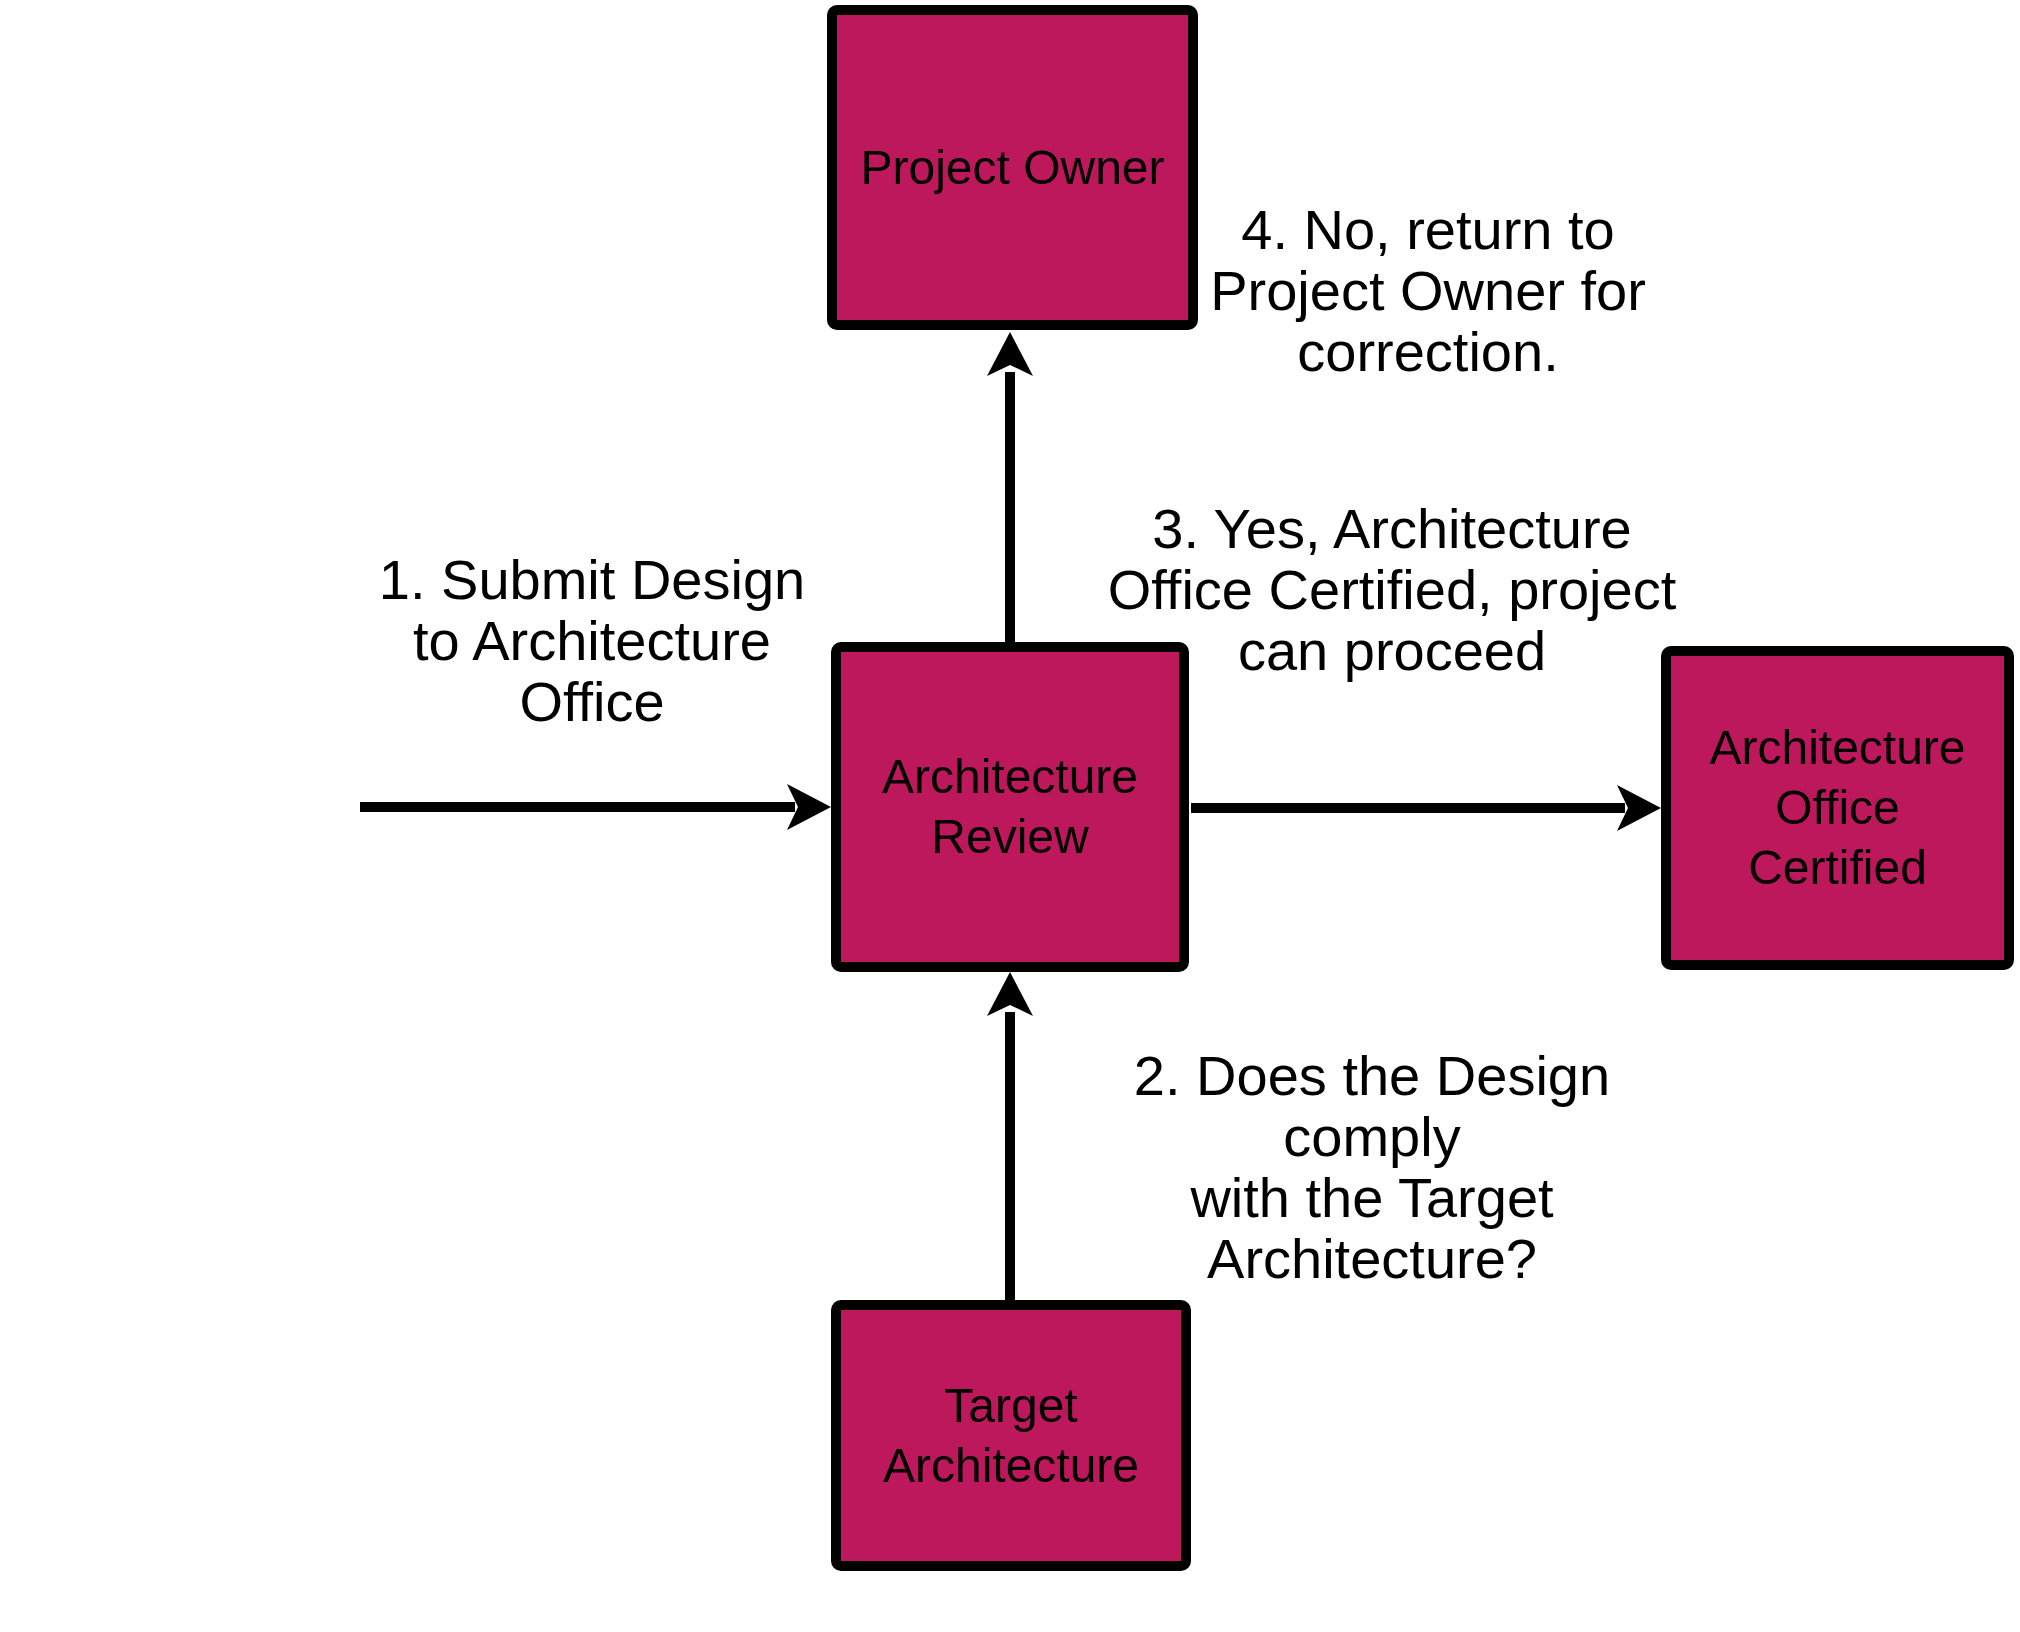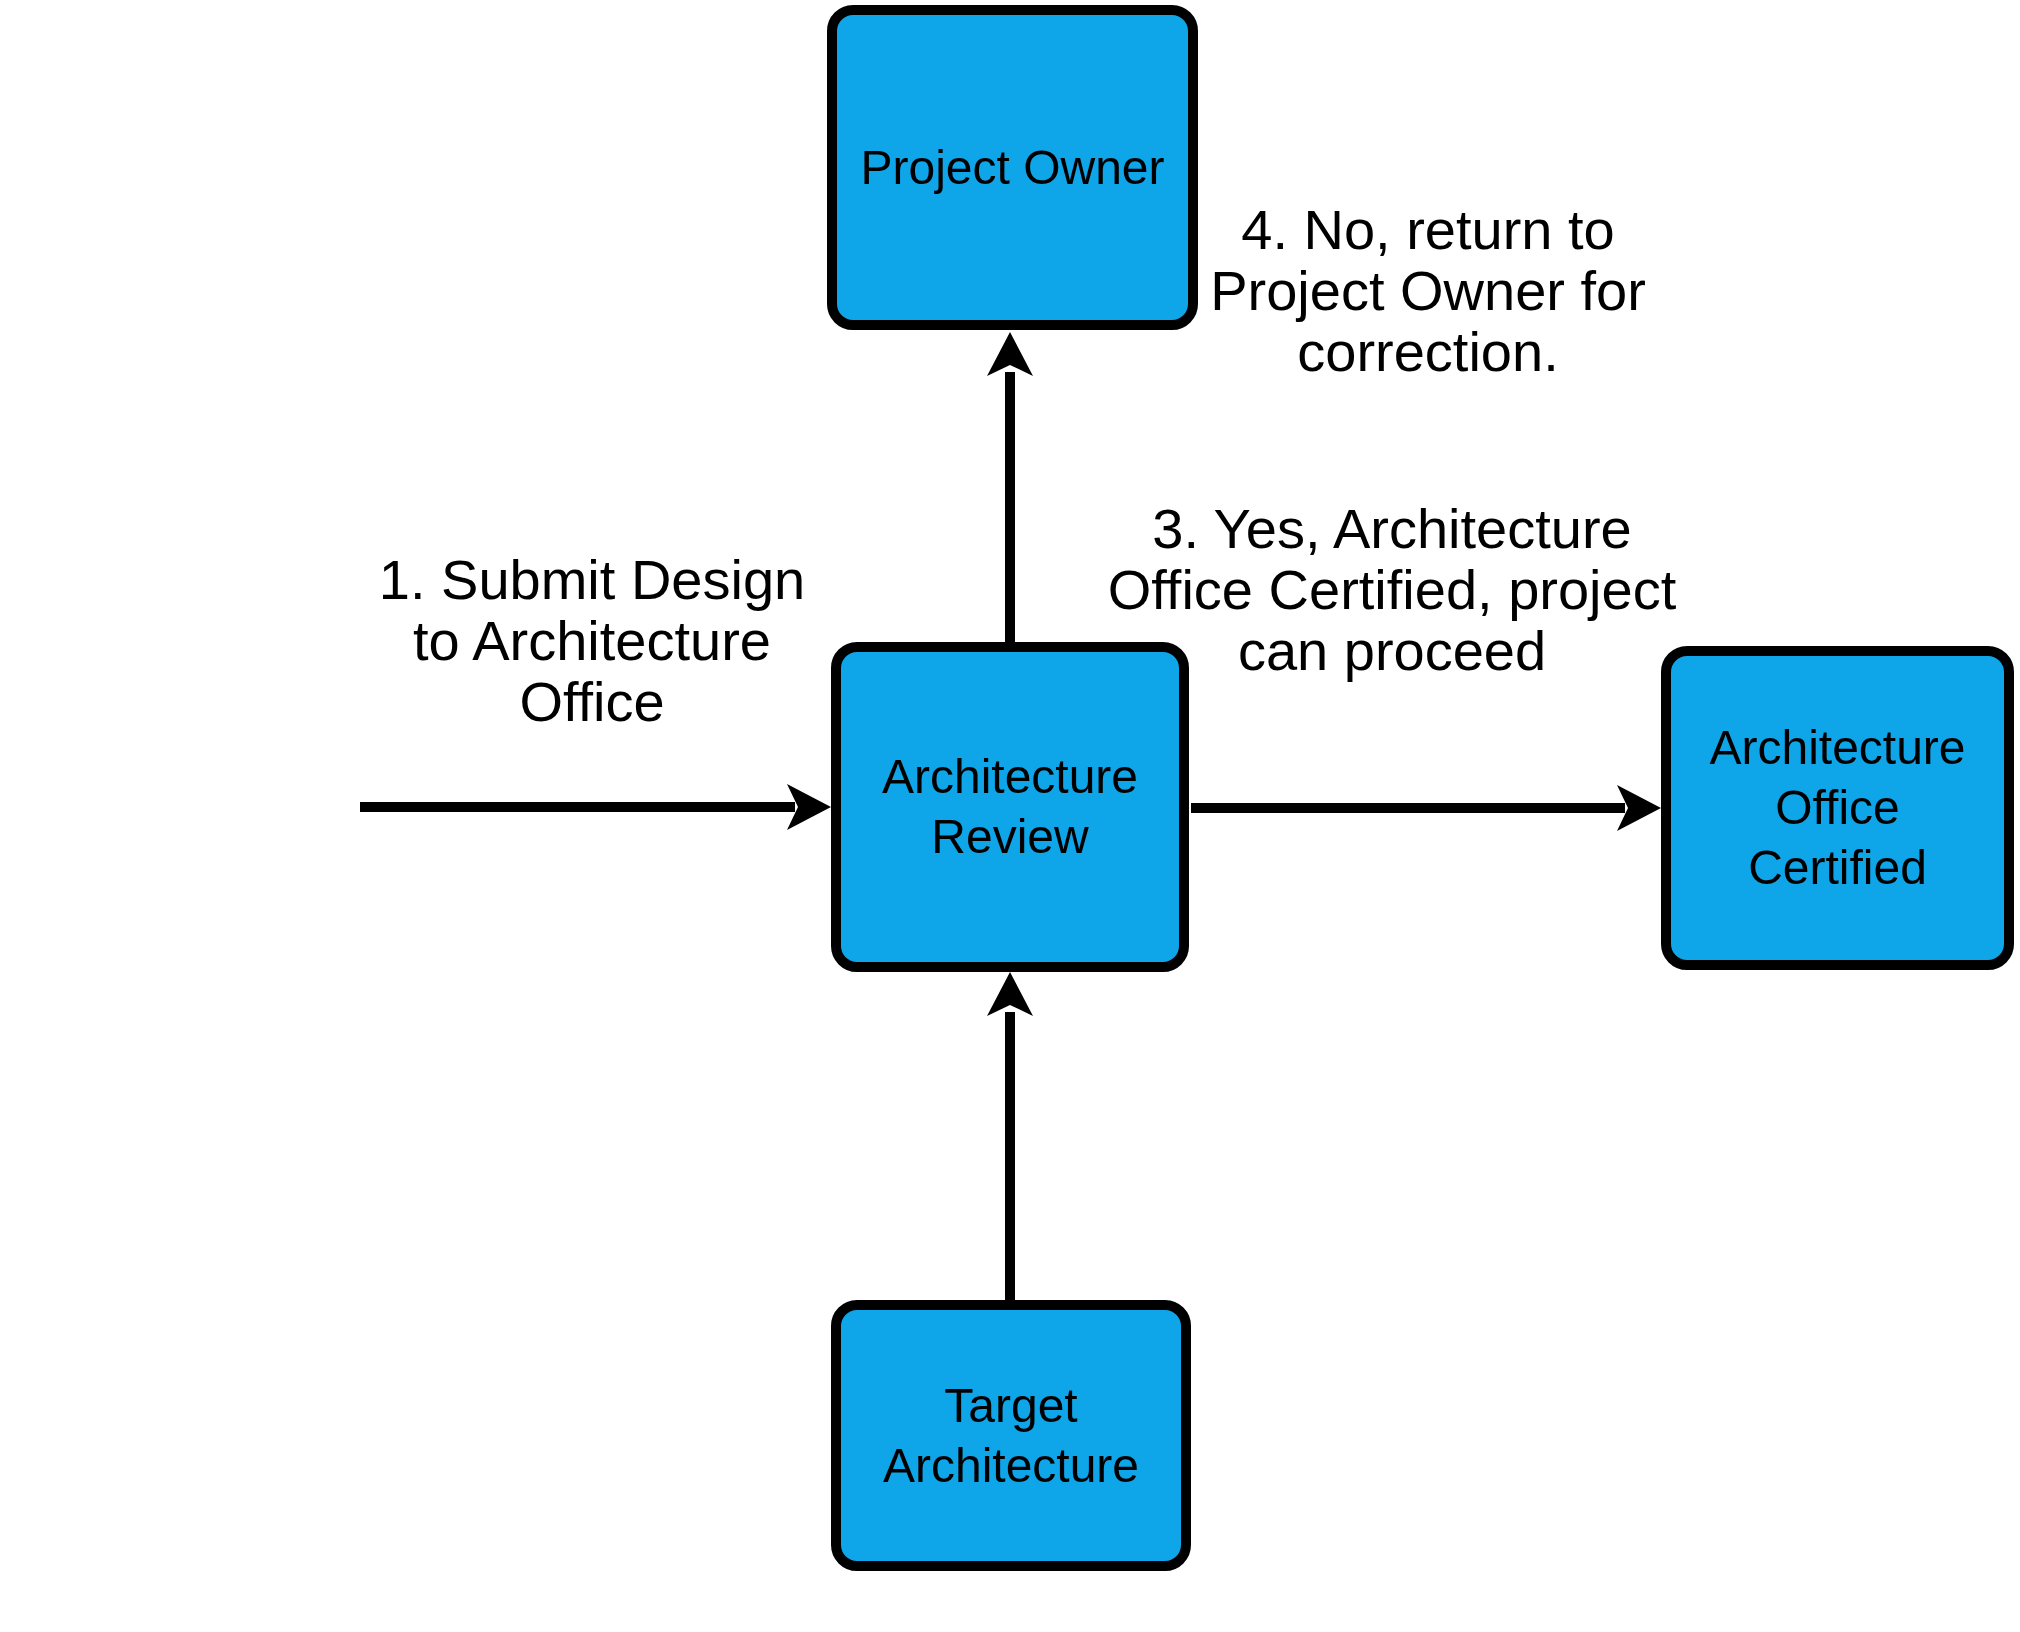--- a/index.html
+++ b/index.html
@@ -13,23 +13,23 @@
     overflow:hidden;
   }
   .edges-svg{
     position:absolute;
     left:0;top:0;
     width:2020px;height:1632px;
   }
   .node{
     position:absolute;
     box-sizing:border-box;
-    background:#0ea5e9;
+    background:#be185d;
     border:10px solid #000000;
-    border-radius:26px;
+    border-radius:10px;
     display:flex;
     align-items:center;
     justify-content:center;
     text-align:center;
     font-size:48px;
     line-height:60px;
     white-space:pre-line;
   }
   .edge-label{
     position:absolute;
@@ -95,20 +95,23 @@
 
   <div class="node n-target-architecture">
     <span>Target
 Architecture</span>
   </div>
 
   <div class="edge-label l-step1">1. Submit Design
 to Architecture
 Office</div>
 
+  <div class="edge-label l-step2">2. Does the Design comply
+with the Target
+Architecture?</div>
 
   <div class="edge-label l-step3">3. Yes, Architecture
 Office Certified, project
 can proceed</div>
 
   <div class="edge-label l-step4">4. No, return to
 Project Owner for
 correction.</div>
 
 </div>

